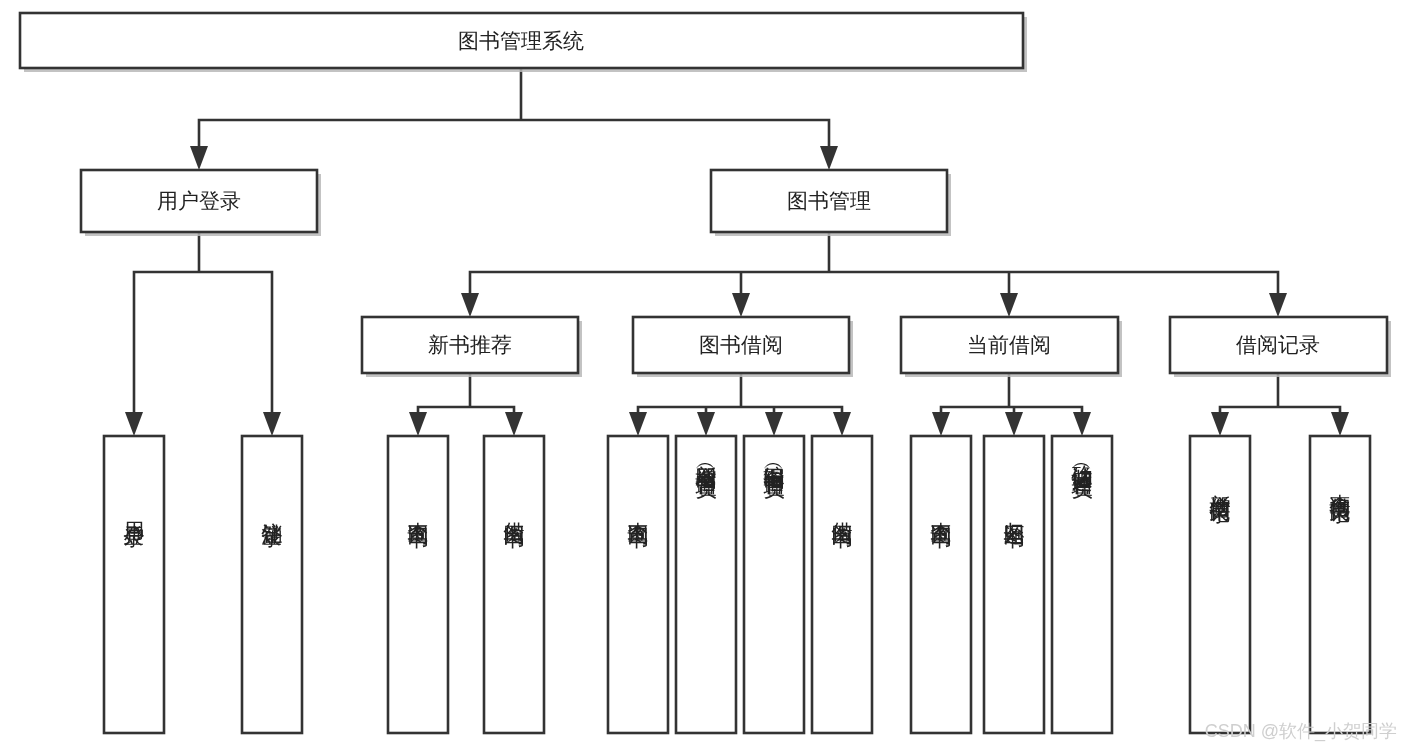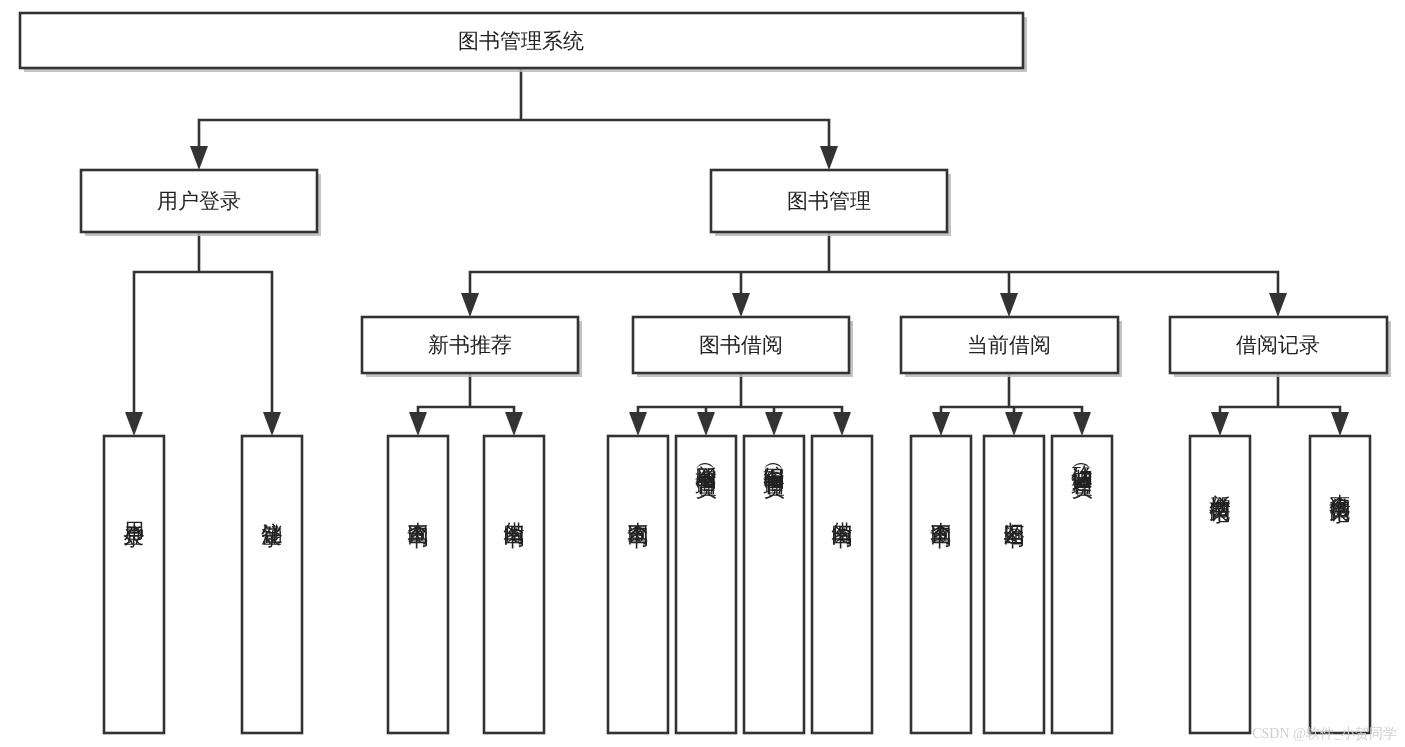--- a/index.html
+++ b/index.html
@@ -52,22 +52,22 @@
     stroke-linecap: square;
     stroke-linejoin: miter;
   }
   .arrow-head {
     fill: #333333;
   }
   .watermark {
     position: absolute;
     right: 8px;
     bottom: 4px;
-    font-family: Liberation Serif, serif;
-    font-size: 14px;
+    font-family: Liberation Sans, sans-serif;
+    font-size: 18px;
     color: #cfcfcf;
     white-space: nowrap;
     user-select: none;
   }
 </style>
 </head>
 <body>
 
 <svg id="diagram" viewBox="0 0 1405 747">
 

